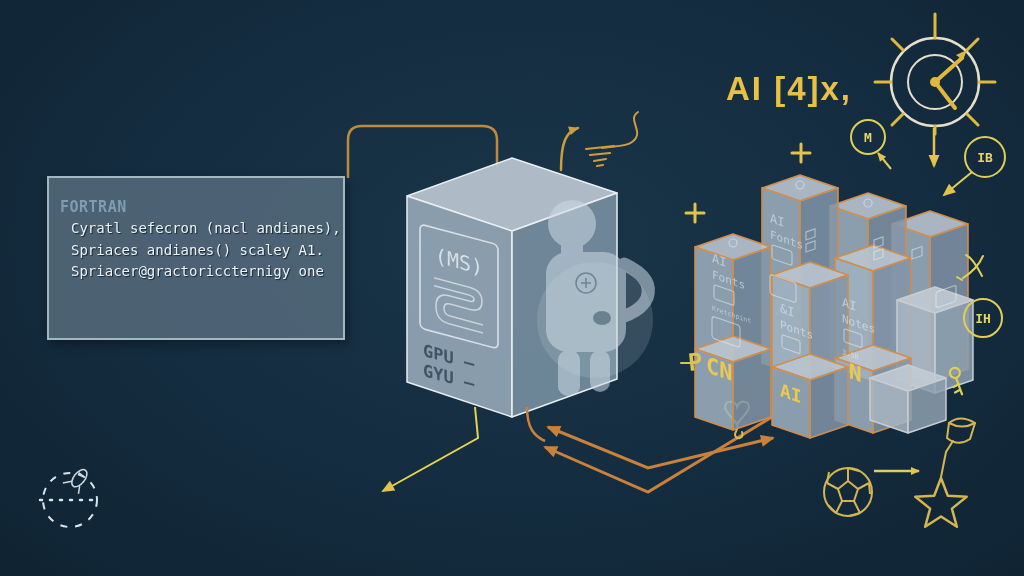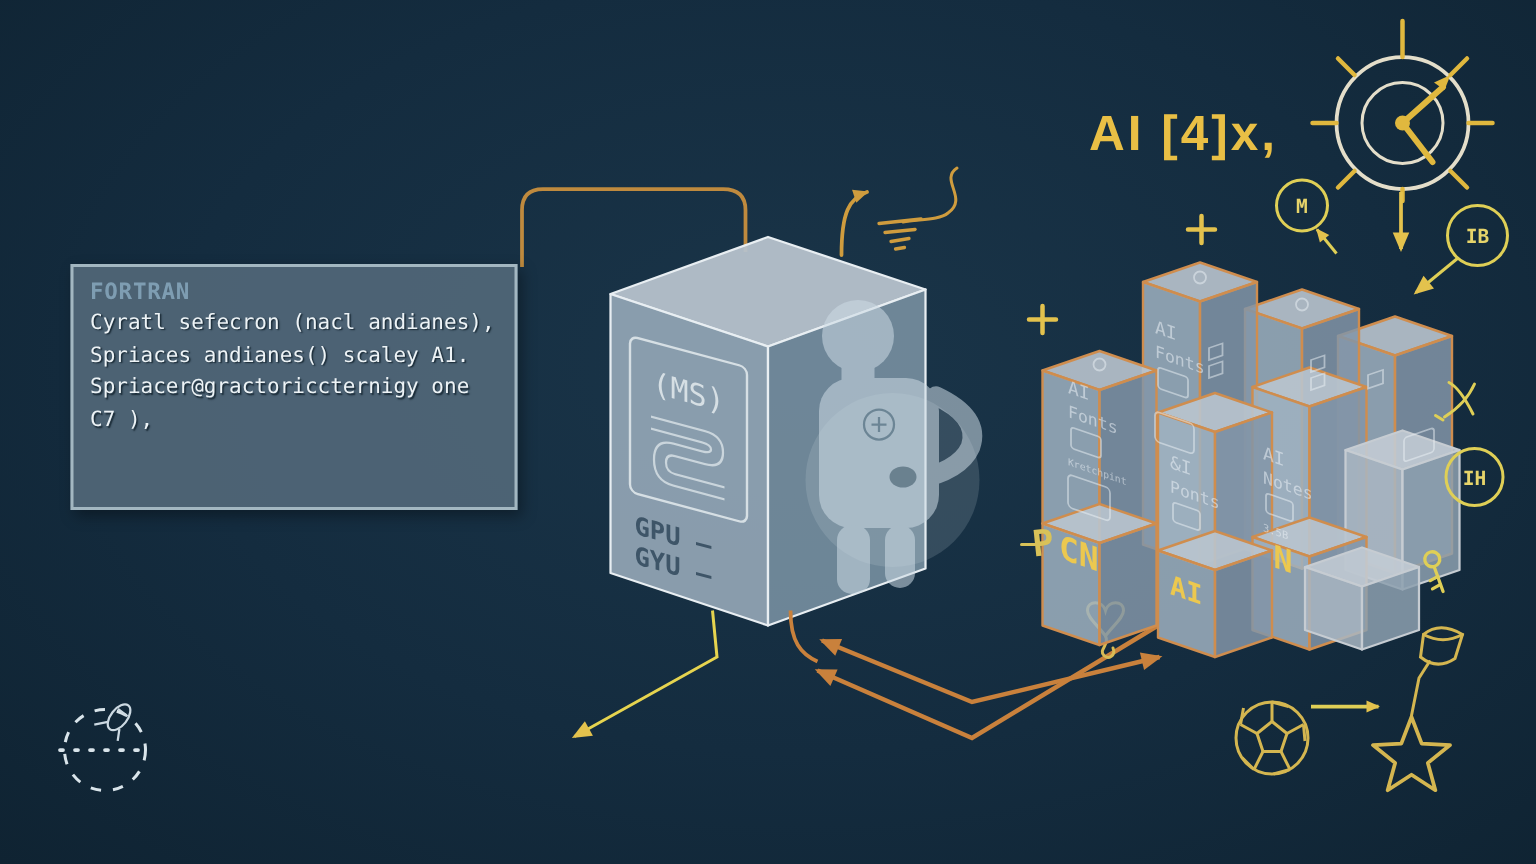--- a/index.html
+++ b/index.html
@@ -2,24 +2,24 @@
 <html><head>
 <meta charset="utf-8">
 <style>
   html,body{margin:0;padding:0;background:#0b1d2a;}
   .stage{position:relative;width:1024px;height:576px;overflow:hidden;
     background:radial-gradient(ellipse at 52% 42%, #1a3549 0%, #142c3f 55%, #0f2332 100%);
     font-family:"Liberation Sans",sans-serif;}
   .stage svg{position:absolute;left:0;top:0;}
   .code-panel{position:absolute;left:47px;top:176px;width:298px;height:164px;box-sizing:border-box;
     background:rgba(80,102,119,.94);border:2px solid #a3b7c1;
-    box-shadow:3px 4px 9px rgba(0,0,0,.35);padding:6px 11px;
+    box-shadow:3px 4px 9px rgba(0,0,0,.35);padding:19px 11px;
     font-family:"DejaVu Sans Mono",monospace;color:#edf3f6;}
   .code-title{color:#7e9db2;font-weight:bold;font-size:15px;line-height:21px;letter-spacing:.5px;}
-  .code-line{font-size:14px;line-height:21.5px;white-space:pre;text-shadow:1px 1px 1px rgba(8,22,32,.8);}
+  .code-line{font-size:14px;line-height:21.5px;white-space:pre;text-shadow:1px 1px 1px rgba(8,22,32,.8);margin-left:11px;}
   .pTop{fill:#b9c4ce;fill-opacity:.9;stroke:#cf8d4e;stroke-width:1.6;stroke-linejoin:round;}
   .pLeft{fill:#9fb1c1;fill-opacity:.85;stroke:#cf8d4e;stroke-width:1.6;stroke-linejoin:round;}
   .pRight{fill:#8295a8;fill-opacity:.85;stroke:#cf8d4e;stroke-width:1.6;stroke-linejoin:round;}
   .gTop{fill:#c2cbd4;fill-opacity:.9;stroke:#c6ccd2;stroke-width:1.5;stroke-linejoin:round;}
   .gLeft{fill:#a9b6c2;fill-opacity:.85;stroke:#c6ccd2;stroke-width:1.5;stroke-linejoin:round;}
   .gRight{fill:#8da0af;fill-opacity:.85;stroke:#c6ccd2;stroke-width:1.5;stroke-linejoin:round;}
   .scrib text{fill:rgba(235,241,246,.55);font-family:"DejaVu Sans Mono",monospace;}
   .scrib rect{fill:none;stroke:rgba(235,241,246,.5);stroke-width:1.2;}
   .clabel{fill:#ecc84f;font-family:"DejaVu Sans Mono",monospace;font-weight:bold;}
   .badge{fill:#e6d46a;font-family:"DejaVu Sans Mono",monospace;font-weight:bold;font-size:13px;}
@@ -265,16 +265,15 @@
     <ellipse cx="7" cy="10" rx="5.5" ry="10"></ellipse>
     <path d="M3,17 L-3,24 M12,16 L16,23 M3,6 L11,6"></path>
   </g>
 </svg>
 
 <div class="code-panel">
   <div class="code-title">FORTRAN</div>
   <div class="code-line">Cyratl sefecron (nacl andianes),</div>
   <div class="code-line">Spriaces andianes() scaley A1.</div>
   <div class="code-line">Spriacer@gractoriccternigy one</div>
-  <div class="code-line">C7 ),</div>
 </div>
 
 </div>
 
 </body></html>

